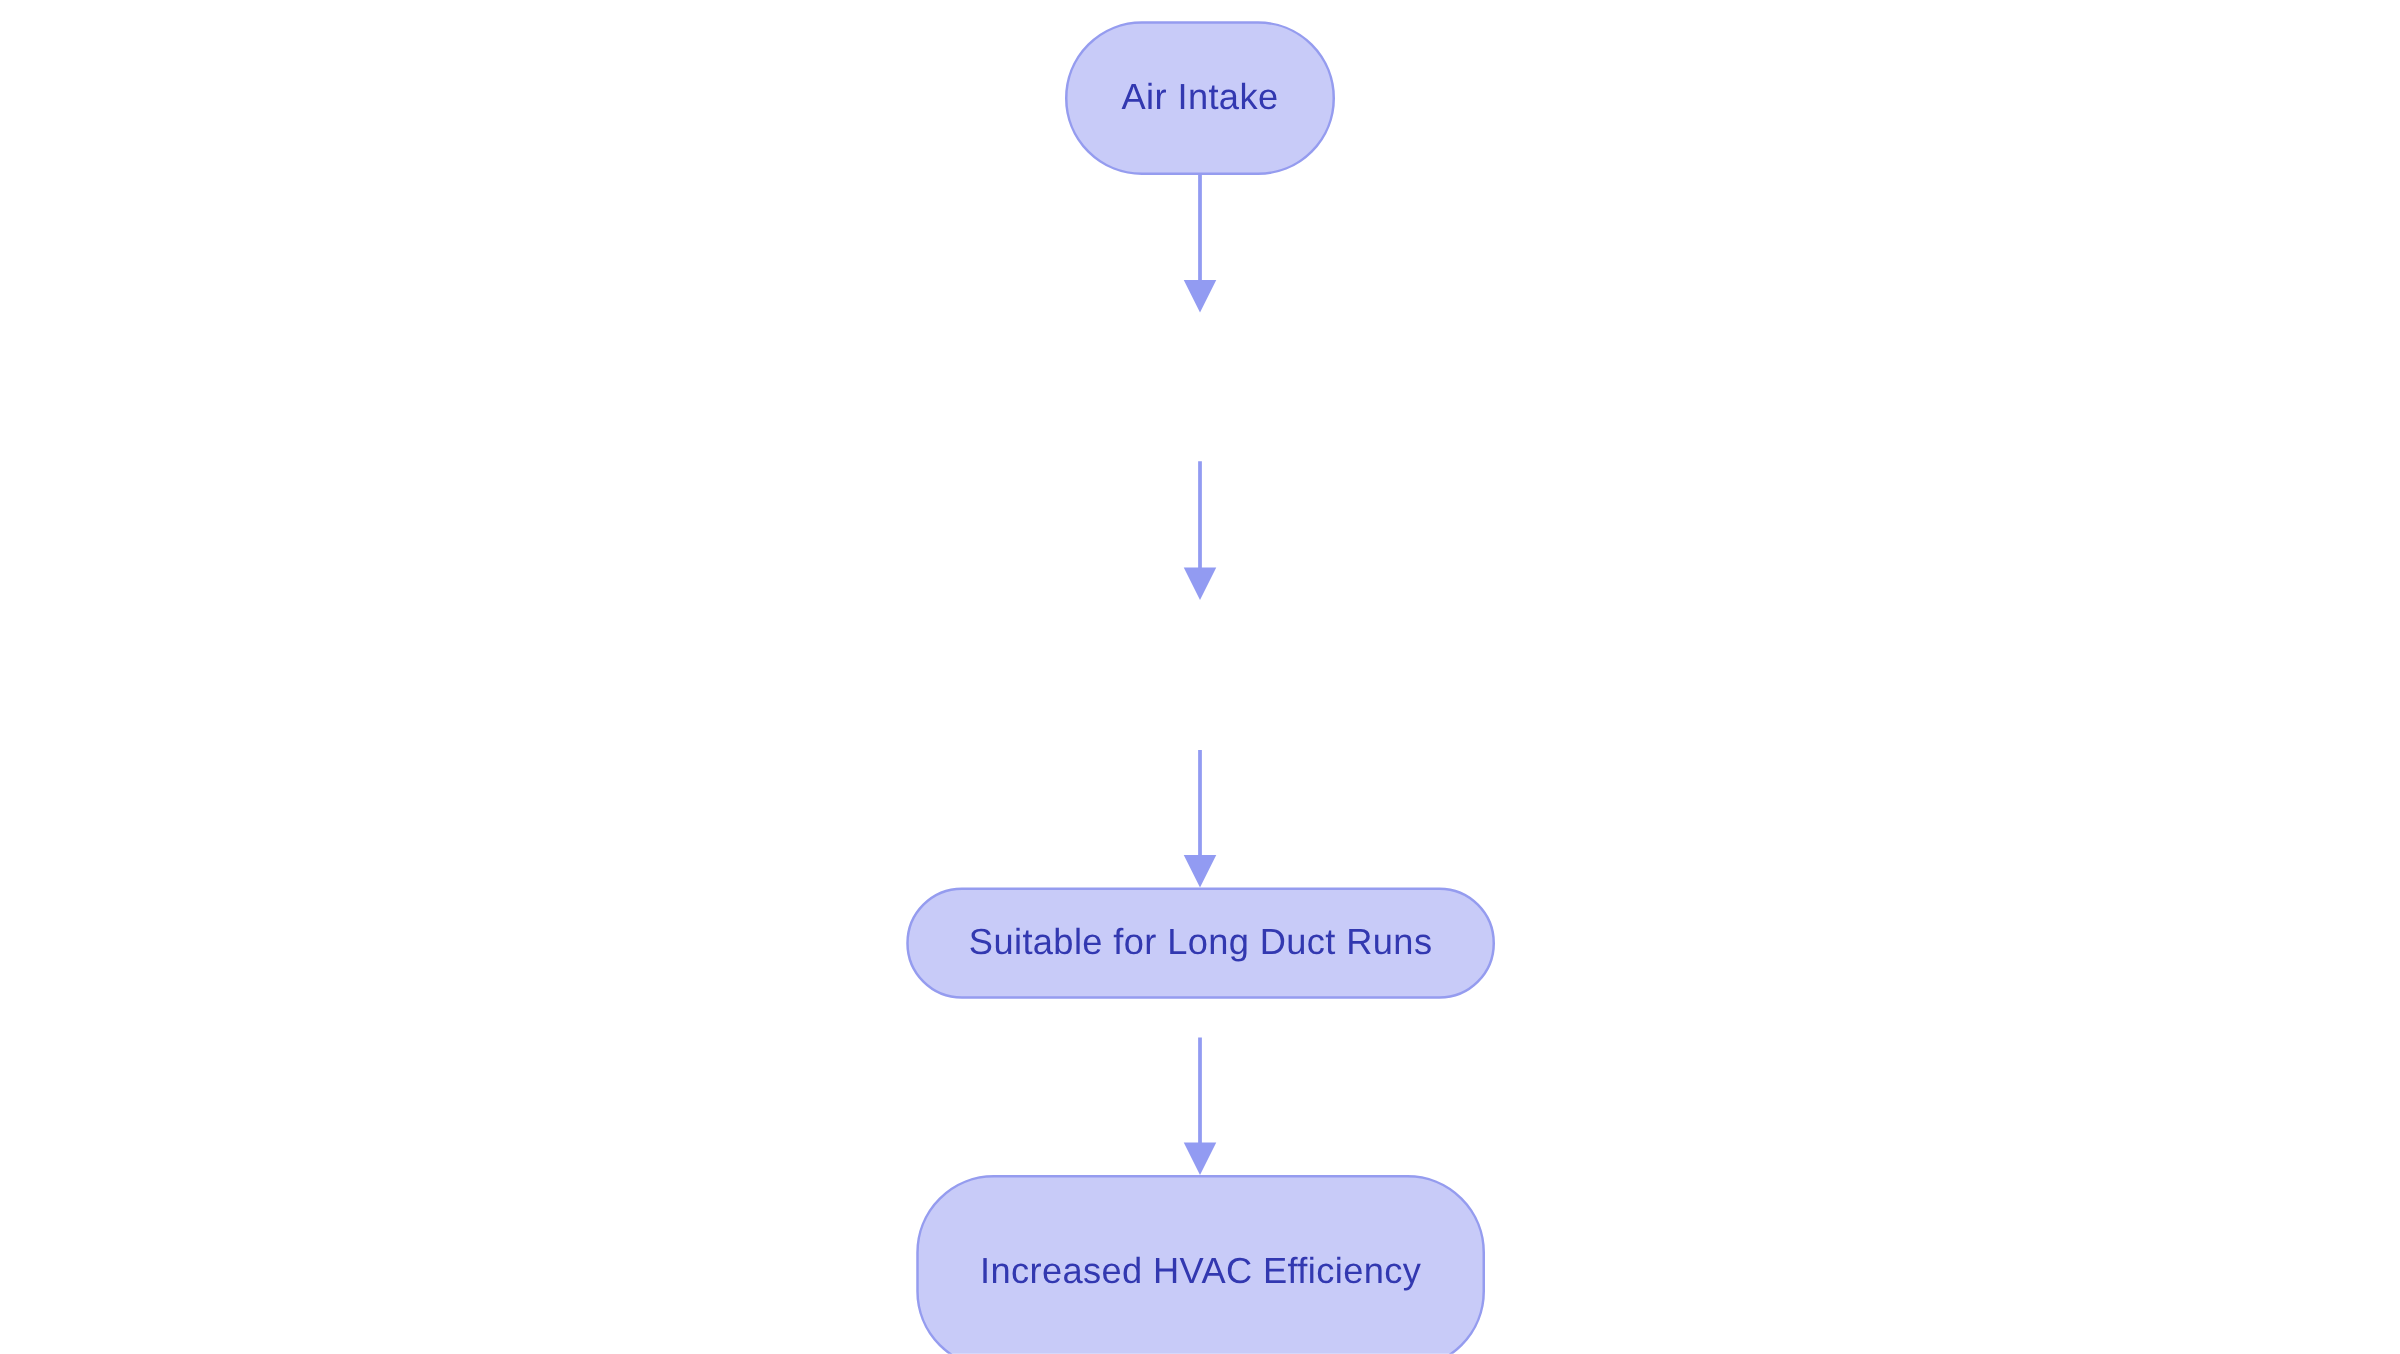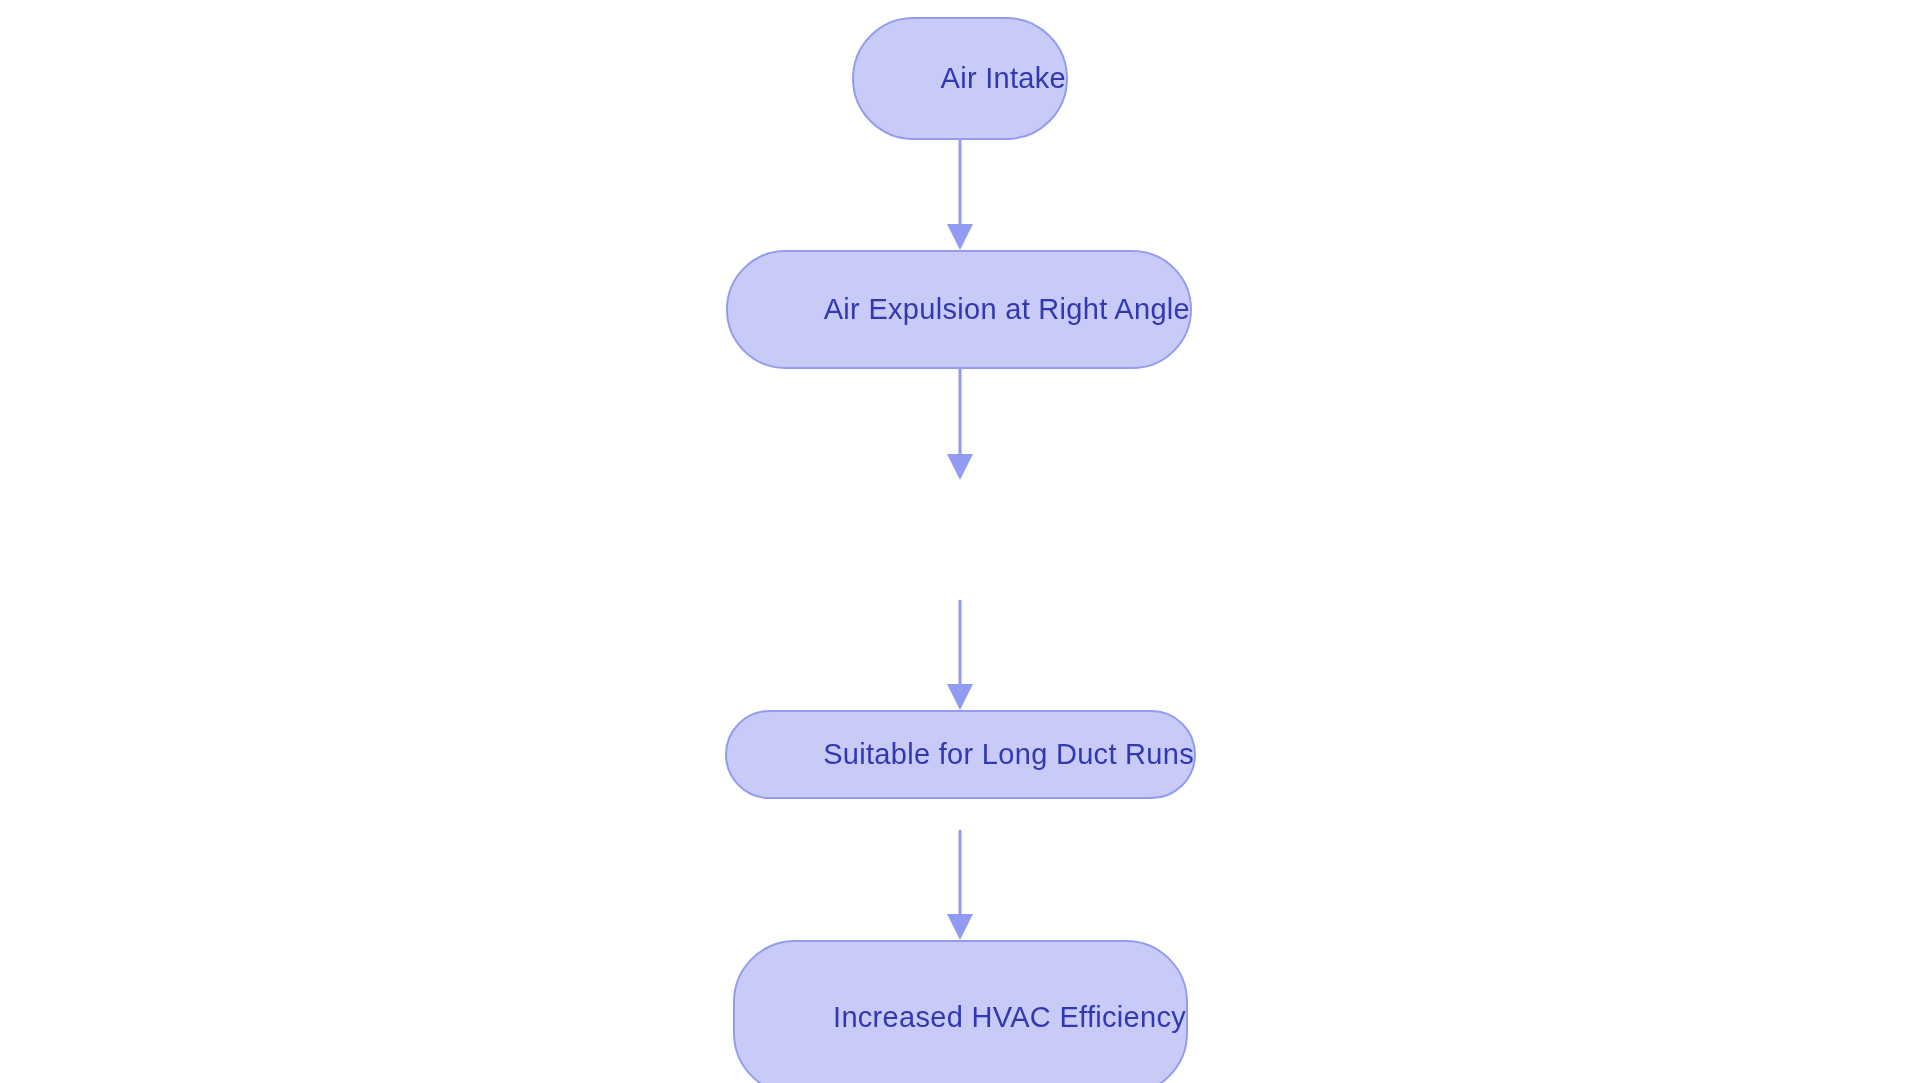--- a/index.html
+++ b/index.html
@@ -15,21 +15,21 @@
     overflow: hidden;
   }
   .node {
     position: absolute;
     box-sizing: border-box;
     background: var(--node-fill, #c8cbf8);
     border: 2px solid var(--node-border, #959cef);
     border-radius: 62px;
     display: flex;
     align-items: center;
-    justify-content: flex-end;
+    justify-content: center;
     text-align: center;
     color: var(--node-text, #3238b0);
     font-size: 29px;
     font-weight: 400;
     letter-spacing: 0.3px;
     line-height: 1.2;
   }
   
   .n1 { left: 852px; top: 17px;  width: 216px; height: 123px; }
   .n2 { left: 726px; top: 250px; width: 466px; height: 119px; }
@@ -75,23 +75,20 @@
 
   <div class="node n1">
     <span>Air Intake</span>
   </div>
 
   <div class="arrow a1">
     <div class="shaft"></div>
     <div class="head"></div>
   </div>
 
-  <div class="node n2">
-    <span>Air Expulsion at Right Angle</span>
-  </div>
 
   <div class="arrow a2">
     <div class="shaft"></div>
     <div class="head"></div>
   </div>
 
 
   <div class="arrow a3">
     <div class="shaft"></div>
     <div class="head"></div>

